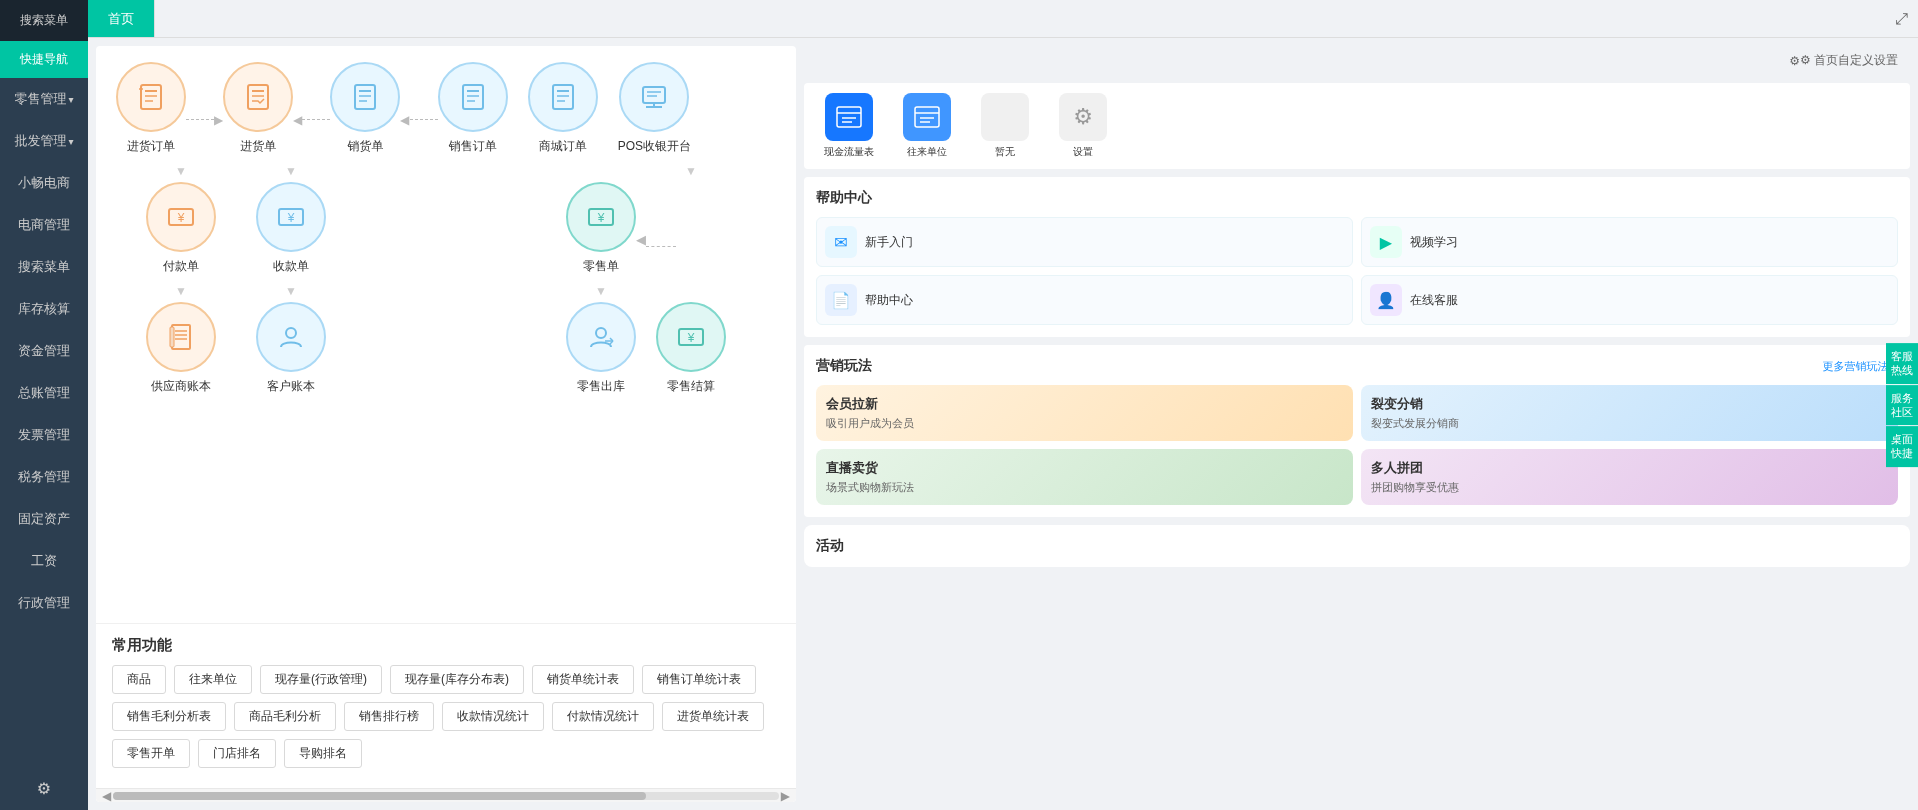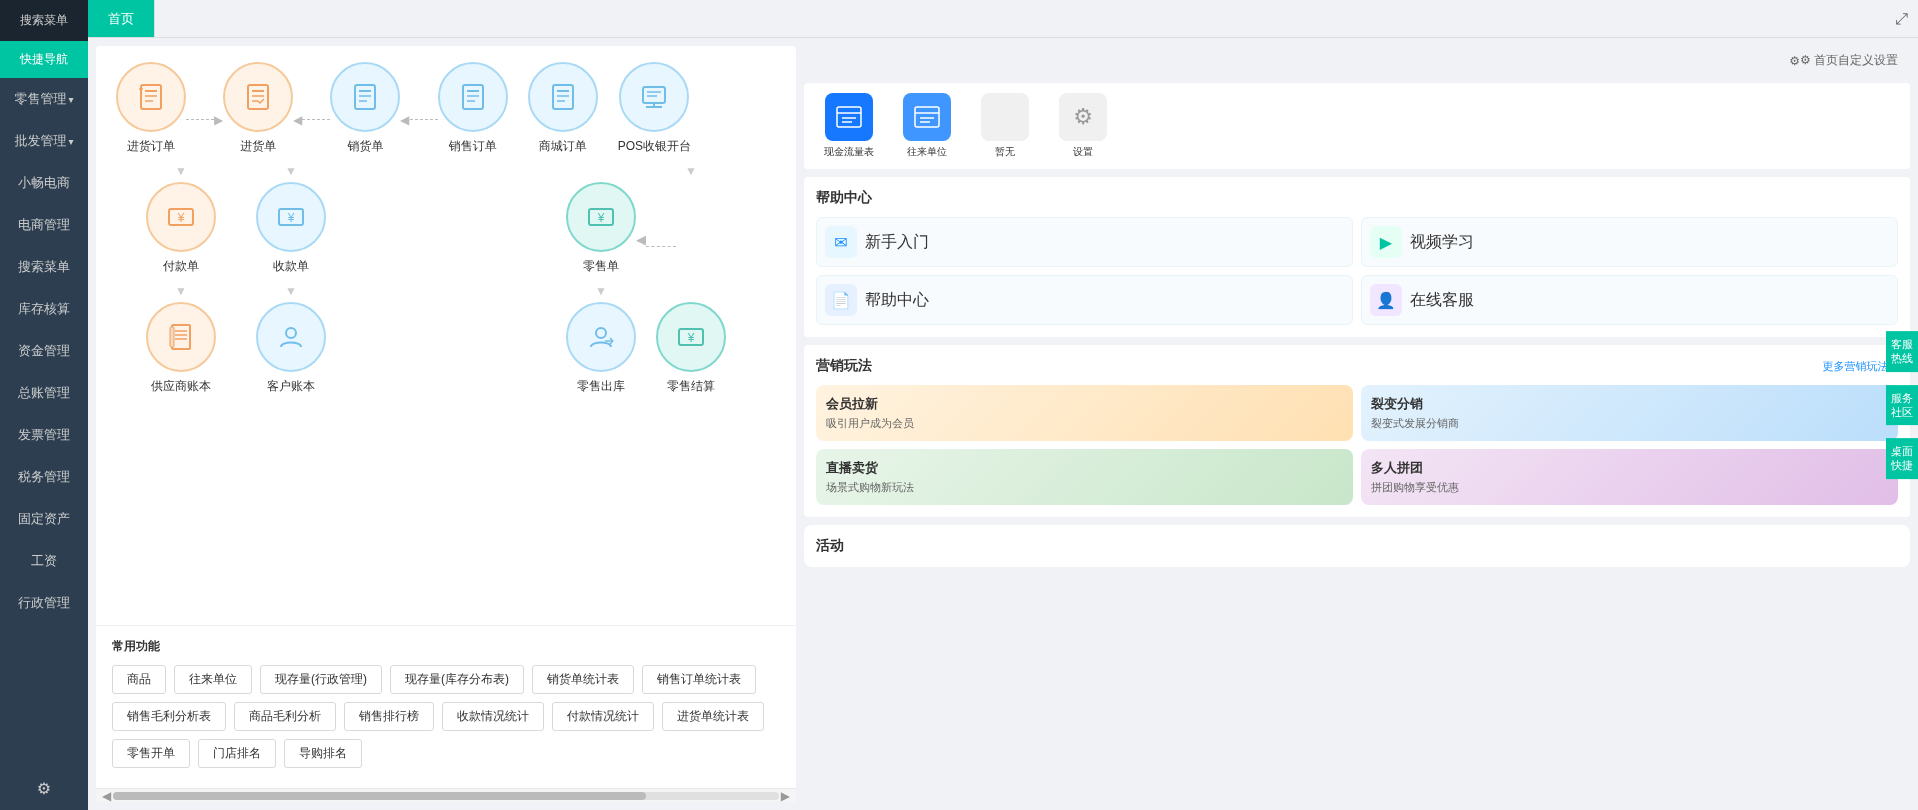--- a/index.html
+++ b/index.html
@@ -186,21 +186,21 @@
       border-radius: 6px;
       display: flex;
       align-items: center;
       justify-content: center;
       font-size: 16px;
     }
     .help-icon.cyan { background: #e6f7ff; color: #1890ff; }
     .help-icon.green { background: #e6fff5; color: #00c5a3; }
     .help-icon.blue { background: #e6f0ff; color: #4096ff; }
     .help-icon.purple { background: #f0e6ff; color: #9254de; }
-    .help-text { font-size: 16px; color: #333; }
+    .help-text { font-size: 12px; color: #333; }
 
     
     .marketing-section {
       background: white;
       border-radius: 4px;
       padding: 12px;
     }
     .marketing-header {
       display: flex;
       justify-content: space-between;
@@ -246,21 +246,21 @@
     .circle.orange { background: #fff3e8; color: #f0a060; border: 2px solid #f5c99a; }
     .circle.light-blue { background: #e8f7ff; color: #70bde8; border: 2px solid #aad9f5; }
     .circle.teal { background: #e0f7f4; color: #50c0b0; border: 2px solid #80d8cc; }
     .node-label { font-size: 12px; color: #333; text-align: center; }
 
     
     .common-functions {
       padding: 12px 16px;
       border-top: 1px solid #f0f0f0;
     }
-    .common-title { font-size: 12px; color: #333; font-weight: bold; margin-bottom: 10px; }
+    .common-title { font-size: 15px; color: #333; font-weight: bold; margin-bottom: 10px; }
     .func-buttons {
       display: flex;
       flex-wrap: wrap;
       gap: 8px;
       margin-bottom: 8px;
     }
     .func-btn {
       padding: 5px 14px;
       border: 1px solid #d9d9d9;
       border-radius: 3px;
@@ -304,21 +304,21 @@
     }
 
     
     .floating-btns {
       position: fixed;
       right: 0;
       top: 50%;
       transform: translateY(-50%);
       display: flex;
       flex-direction: column;
-      gap: 13px;
+      gap: 1px;
       z-index: 100;
     }
     .float-btn {
       background: #00c5a3;
       color: white;
       width: 32px;
       padding: 6px 4px;
       text-align: center;
       font-size: 11px;
       cursor: pointer;

